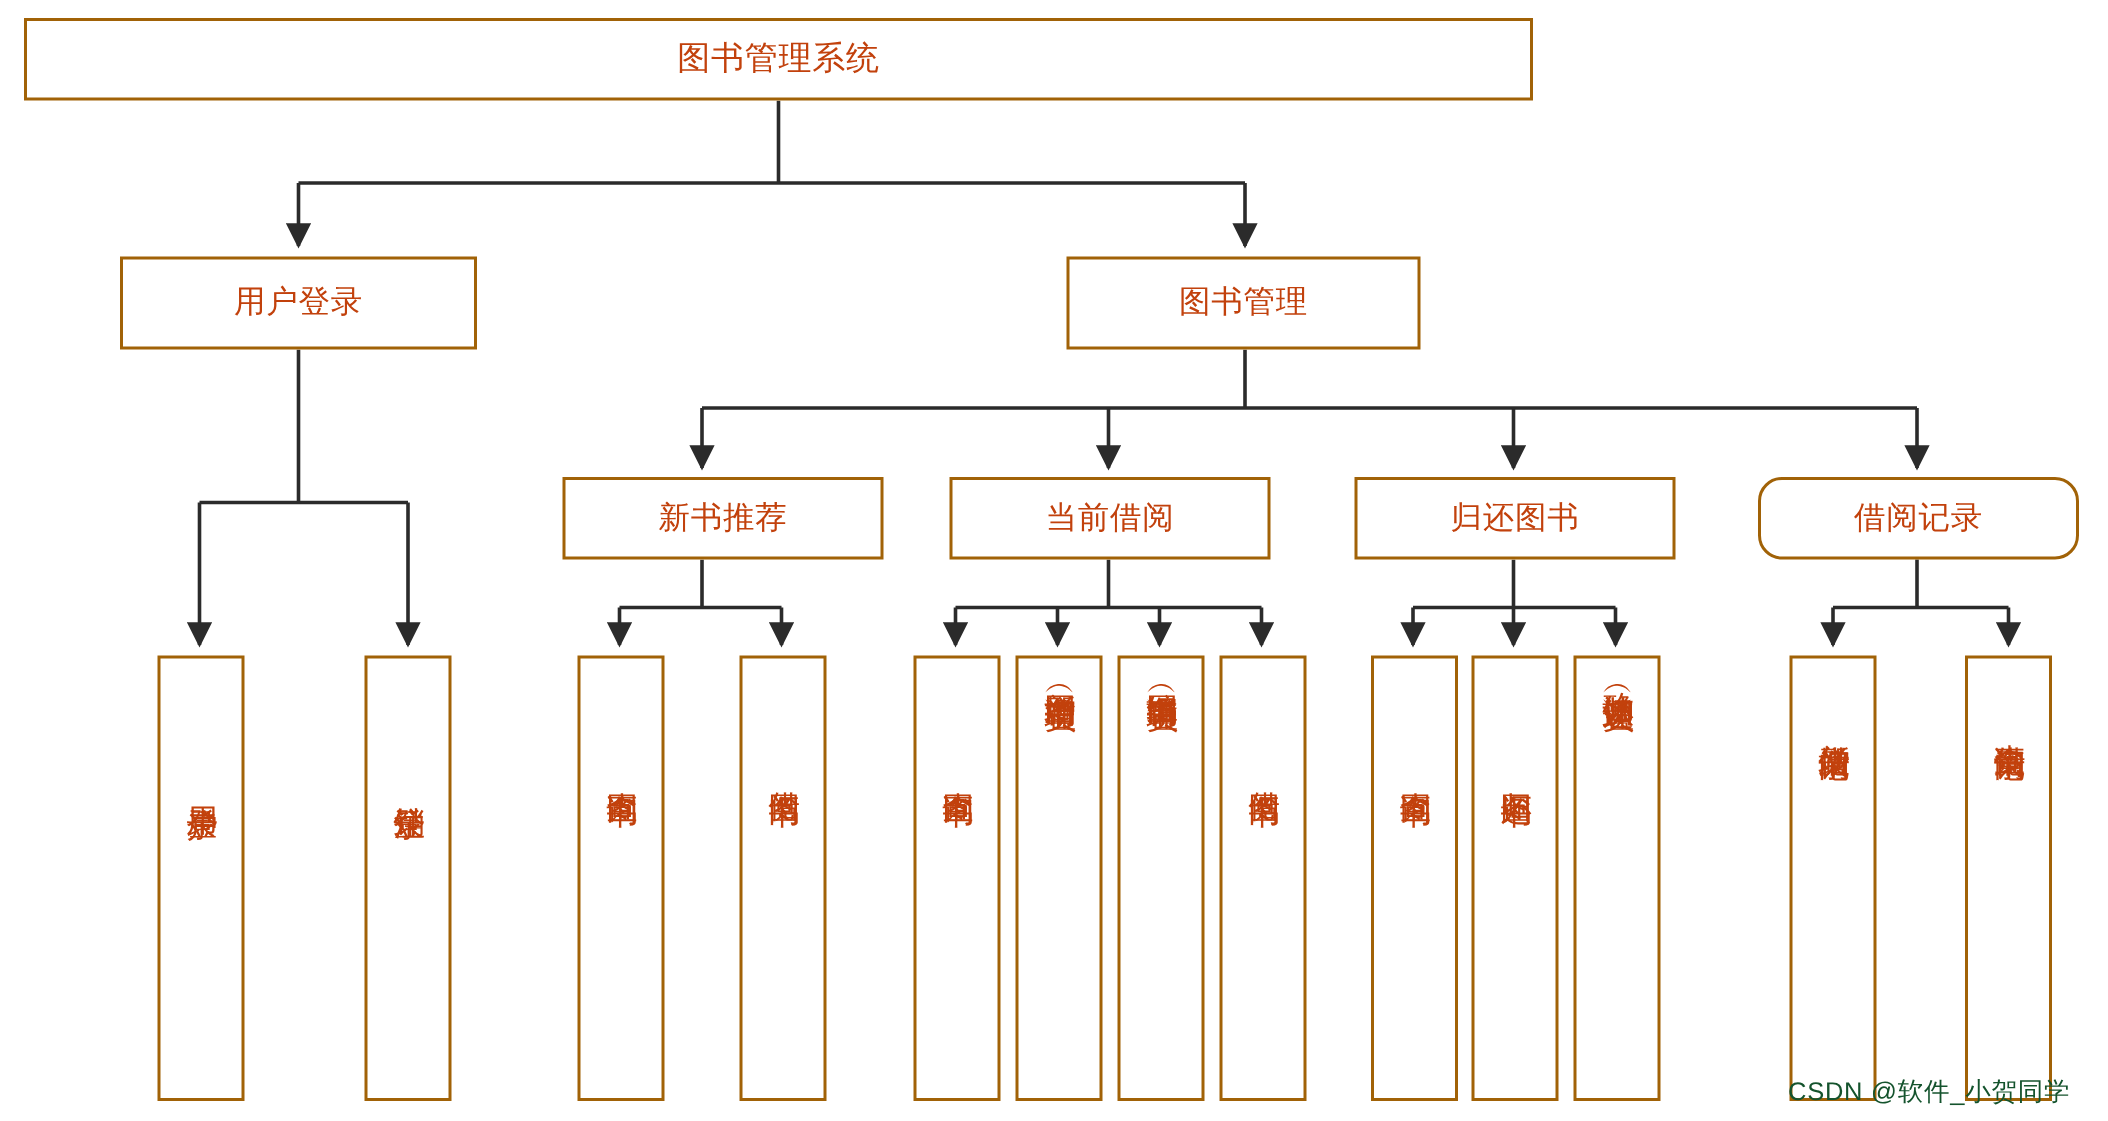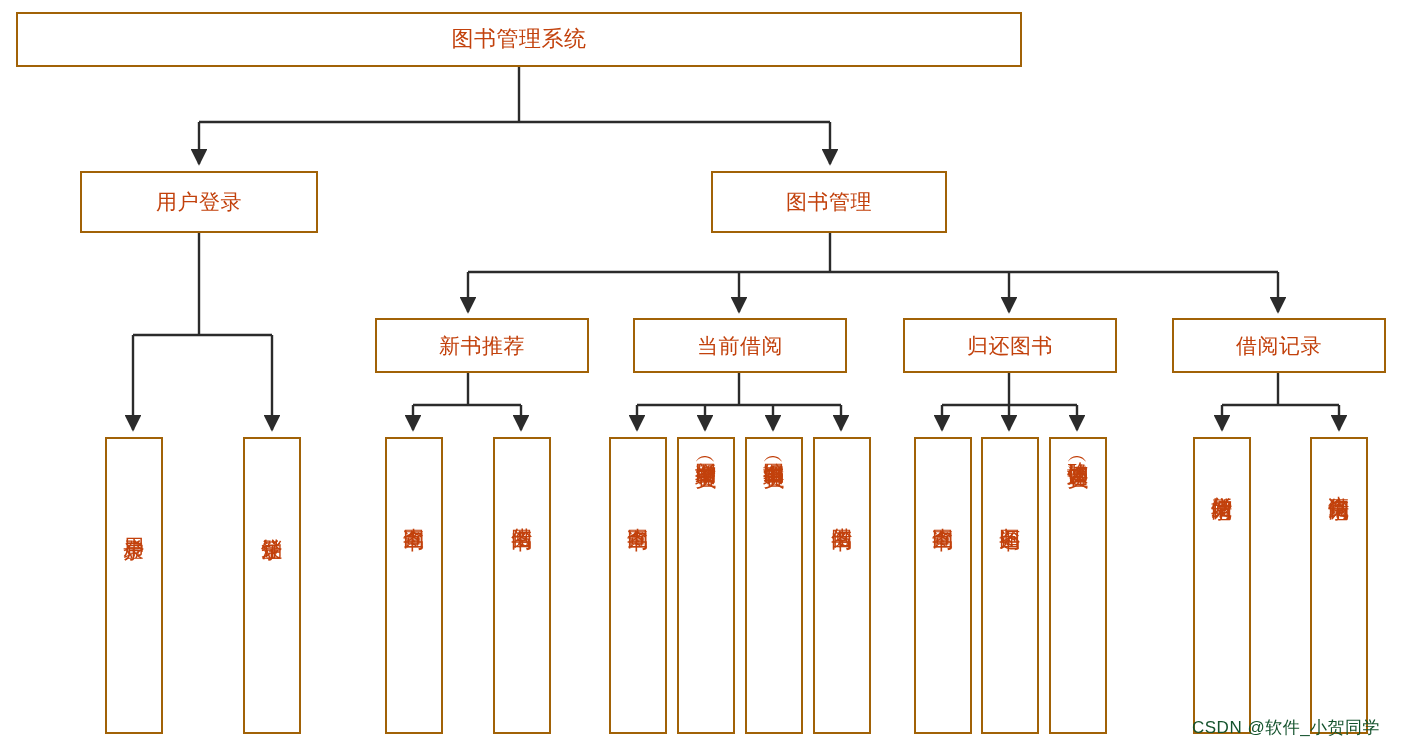--- a/index.html
+++ b/index.html
@@ -136,21 +136,21 @@
   </div>
 
   <div class="node-box horizontal" style="left:633px; top:318px; width:214px; height:55px;">
     <span class="label">当前借阅</span>
   </div>
 
   <div class="node-box horizontal" style="left:903px; top:318px; width:214px; height:55px;">
     <span class="label">归还图书</span>
   </div>
 
-  <div class="node-box horizontal" style="left:1172px; top:318px; width:214px; height:55px;">
+  <div class="node-box horizontal" style="left:1172px; top:318px; width:214px; height:55px;border-radius:16px;">
     <span class="label">借阅记录</span>
   </div>
 
   <div class="node-box vertical" style="left:105px; top:437px; width:58px; height:297px; padding-top:82px;">
     <span class="label">用户登录</span>
   </div>
 
   <div class="node-box vertical" style="left:243px; top:437px; width:58px; height:297px; padding-top:82px;">
     <span class="label">注销登录</span>
   </div>

